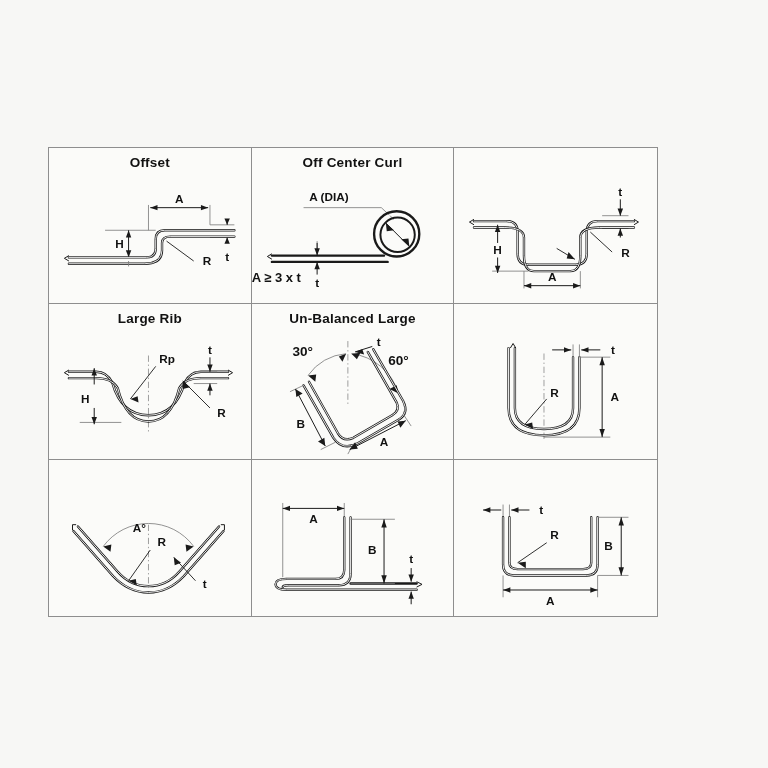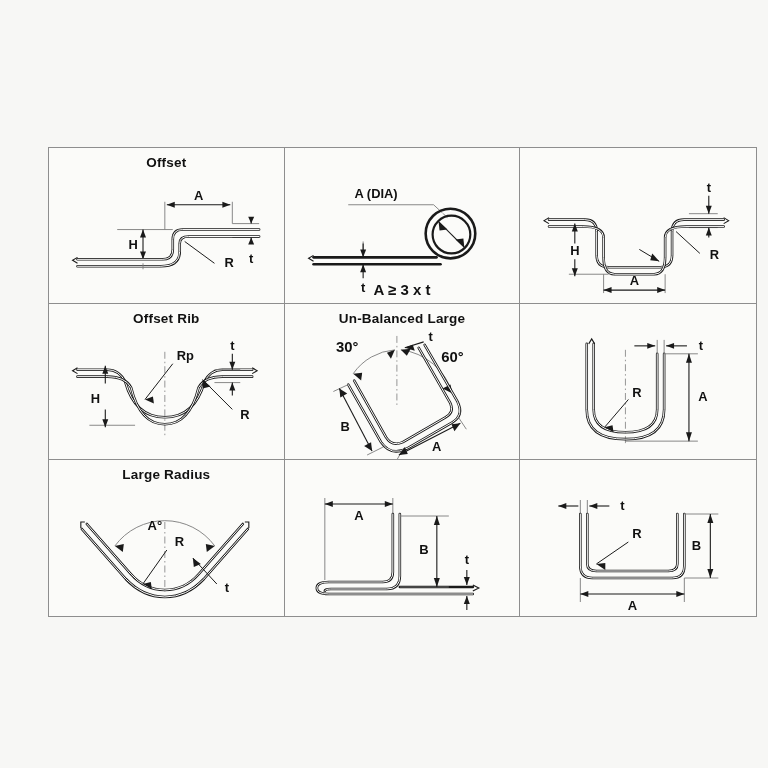--- a/index.html
+++ b/index.html
@@ -17,21 +17,21 @@
     left: 0; top: 0;
     width: 768px;
     height: 768px;
     background: #f7f7f5;
   }
 
   #grid {
     position: absolute;
     left: 48px;
     top: 147px;
-    width: 709px;
+    width: 610px;
     height: 470px;
     border: 1.5px solid #8e8e8e;
     box-sizing: border-box;
     display: grid;
     grid-template-columns: 1fr 1fr 1fr;
     grid-template-rows: 1fr 1fr 1fr;
     background: #fbfbf9;
   }
 
   .cell {
@@ -61,25 +61,25 @@
     position: absolute;
     left: 0;
     top: 24px;
     width: 100%;
     height: calc(100% - 24px);
   }
   .figure svg { display: block; width: 100%; height: 100%; }
 
   .note {
     position: absolute;
-    bottom: 5px;
+    bottom: 18px;
     left: 0;
     width: 100%;
-    text-align: center;
-    font-size: 15px;
+    text-align: left;
+    font-size: 13px;
     font-weight: bold;
     color: #111111;
   }
 
   
   .metal-outer { fill: none; stroke: #1a1a1a; stroke-width: 2.6; stroke-linecap: round; stroke-linejoin: round; }
   .metal-inner { fill: none; stroke: #ffffff; stroke-width: 1.0; stroke-linecap: round; stroke-linejoin: round; }
   .dim { fill: none; stroke: #1a1a1a; stroke-width: 1.1; }
   .ext { fill: none; stroke: #7a7a7a; stroke-width: 0.9; }
   .center { fill: none; stroke: #8a8a8a; stroke-width: 0.9; stroke-dasharray: 7 3 1.5 3; }
@@ -129,20 +129,21 @@
 
           <line class="ext" x1="88" y1="92" x2="88" y2="98"></line>
 
           <line class="leader" x1="130" y1="70" x2="160" y2="92"></line>
           <text class="lbl" x="170" y="96" text-anchor="start">R</text>
         </svg>
       </div>
     </div>
 
     <div class="cell col2 row1">
+      <div class="cell-title">Off Center Curl</div>
       <div class="figure">
         <svg viewBox="0 0 223 132" preserveAspectRatio="xMidYMid meet">
 
           <text class="lbl" x="85" y="26" text-anchor="middle">A  (DIA)</text>
           <polyline class="ext" points="57,33 143,33 157,46"></polyline>
 
           <circle cx="160" cy="62" r="25" fill="none" stroke="#1a1a1a" stroke-width="2.6"></circle>
           <circle cx="160" cy="62" r="22.2" fill="none" stroke="#ffffff" stroke-width="1.0"></circle>
           <circle cx="161" cy="63" r="19" fill="none" stroke="#1a1a1a" stroke-width="2.2"></circle>
 
@@ -201,21 +202,21 @@
           <line class="ext" x1="139" y1="103" x2="139" y2="122"></line>
           <line class="dim" x1="77" y1="119" x2="139" y2="119"></line>
           <path d="M77 119 l8 -3 v6 z" fill="#1a1a1a"></path>
           <path d="M139 119 l-8 -3 v6 z" fill="#1a1a1a"></path>
           <text class="lbl" x="108" y="114" text-anchor="middle">A</text>
         </svg>
       </div>
     </div>
 
     <div class="cell col1 row2">
-      <div class="cell-title">Offset Rib</div>
+      <div class="cell-title">Large Rib</div>
       <div class="figure">
         <svg viewBox="0 0 223 132" preserveAspectRatio="xMidYMid meet">
 
           <line class="center" x1="110" y1="24" x2="110" y2="108"></line>
 
           <text class="lbl" x="122" y="32" text-anchor="start">Rp</text>
           <line class="leader" x1="118" y1="36" x2="90" y2="72"></line>
           <path d="M90 72 l8 -3 l1 7 z" fill="#1a1a1a"></path>
 
           <path class="metal-outer" d="M22 42 H52 Q64 42 70 54 Q80 90 110 90 Q140 90 150 54 Q156 42 168 42 H198"></path>
@@ -317,21 +318,20 @@
           <line class="ext" x1="99" y1="114" x2="172" y2="114"></line>
           <line class="dim" x1="163" y1="26" x2="163" y2="114"></line>
           <path d="M163 26 l-3 9 h6 z" fill="#1a1a1a"></path>
           <path d="M163 114 l-3 -9 h6 z" fill="#1a1a1a"></path>
           <text class="lbl" x="177" y="74" text-anchor="middle">A</text>
         </svg>
       </div>
     </div>
 
     <div class="cell col1 row3">
-      <div class="cell-title">Large Radius</div>
       <div class="figure">
         <svg viewBox="0 0 223 132" preserveAspectRatio="xMidYMid meet">
 
           <line class="center" x1="110" y1="38" x2="110" y2="110"></line>
 
           <path class="ext" d="M60 62 A 62 62 0 0 1 160 62"></path>
           <path d="M60 62 l9 -2 l-1 8 z" fill="#1a1a1a"></path>
           <path d="M160 62 l-9 -2 l1 8 z" fill="#1a1a1a"></path>
           <text class="lbl" x="100" y="46" text-anchor="middle">A°</text>
 

